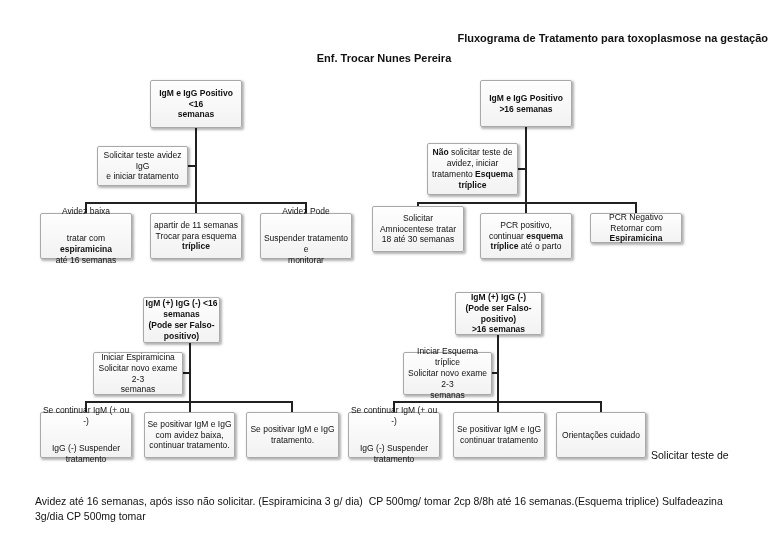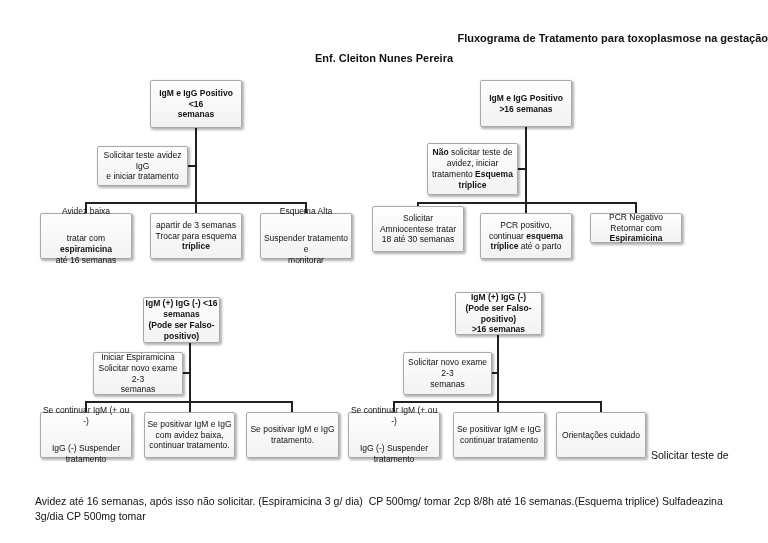--- a/index.html
+++ b/index.html
@@ -16,21 +16,21 @@
   .line{position:absolute;background:#212121;}
   .h-line{height:1.5px;}
   .v-line{width:1.5px;}
   .foot-lead{position:absolute;left:651px;top:449px;font-size:10.5px;white-space:pre;}
   .foot-par{position:absolute;left:35px;top:464px;width:716px;font-size:10.5px;line-height:15px;white-space:pre-wrap;}
 </style>
 </head>
 <body>
 
 <div class="title">Fluxograma de Tratamento para toxoplasmose na gestação</div>
-<div class="subtitle">Enf. Cleiton Nunes Pereira</div>
+<div class="subtitle">Enf. Trocar Nunes Pereira</div>
 
 <div>
   <div class="line v-line" style="left:195px;top:128px;height:75px"></div>
   <div class="line h-line" style="left:188px;top:165px;width:8px"></div>
   <div class="line h-line" style="left:85px;top:202px;width:222px"></div>
   <div class="line v-line" style="left:85px;top:202px;height:11px"></div>
   <div class="line v-line" style="left:195px;top:202px;height:11px"></div>
   <div class="line v-line" style="left:305px;top:202px;height:11px"></div>
   <div class="box root" style="left:150px;top:80px;width:92px;height:48px">
       <div><span class="b">IgM e IgG Positivo &lt;16</span></div>
@@ -39,26 +39,26 @@
   <div class="box" style="left:97px;top:146px;width:91px;height:40px">
       <div><span>Solicitar teste avidez IgG</span></div>
       <div><span>e iniciar tratamento</span></div>
     </div>
   <div class="box" style="left:40px;top:213px;width:92px;height:46px">
       <div><span>Avidez baixa</span></div>
       <div class="sp"><span>tratar com </span><span class="b">espiramicina</span></div>
       <div><span>até 16 semanas</span></div>
     </div>
   <div class="box" style="left:150px;top:213px;width:92px;height:46px">
-      <div><span>apartir de 3 semanas</span></div>
+      <div><span>apartir de 11 semanas</span></div>
       <div><span>Trocar para esquema</span></div>
       <div><span class="b">tríplice</span></div>
     </div>
   <div class="box" style="left:260px;top:213px;width:92px;height:46px">
-      <div><span>Esquema Alta</span></div>
+      <div><span>Avidez Pode</span></div>
       <div class="sp"><span>Suspender tratamento e</span></div>
       <div><span>monitorar</span></div>
     </div>
 </div>
 
 <div>
   <div class="line v-line" style="left:525px;top:127px;height:76px"></div>
   <div class="line h-line" style="left:518px;top:168px;width:7px"></div>
   <div class="line h-line" style="left:417px;top:202px;width:220px"></div>
   <div class="line v-line" style="left:417px;top:202px;height:11px"></div>
@@ -130,20 +130,21 @@
   <div class="line h-line" style="left:393px;top:401px;width:209px"></div>
   <div class="line v-line" style="left:393px;top:401px;height:11px"></div>
   <div class="line v-line" style="left:497px;top:401px;height:11px"></div>
   <div class="line v-line" style="left:600px;top:401px;height:11px"></div>
   <div class="box root" style="left:455px;top:292px;width:87px;height:43px">
       <div><span class="b">IgM (+) IgG (-)</span></div>
       <div><span class="b">(Pode ser Falso-positivo)</span></div>
       <div><span class="b">&gt;16 semanas</span></div>
     </div>
   <div class="box" style="left:403px;top:352px;width:89px;height:43px">
+      <div><span>Iniciar Esquema tríplice</span></div>
       <div><span>Solicitar novo exame 2-3</span></div>
       <div><span>semanas</span></div>
     </div>
   <div class="box" style="left:348px;top:412px;width:92px;height:46px">
       <div><span>Se continuar IgM (+ ou -)</span></div>
       <div class="sp"><span>IgG (-) Suspender</span></div>
       <div><span>tratamento</span></div>
     </div>
   <div class="box" style="left:453px;top:412px;width:92px;height:46px">
       <div><span>Se positivar IgM e IgG</span></div>

